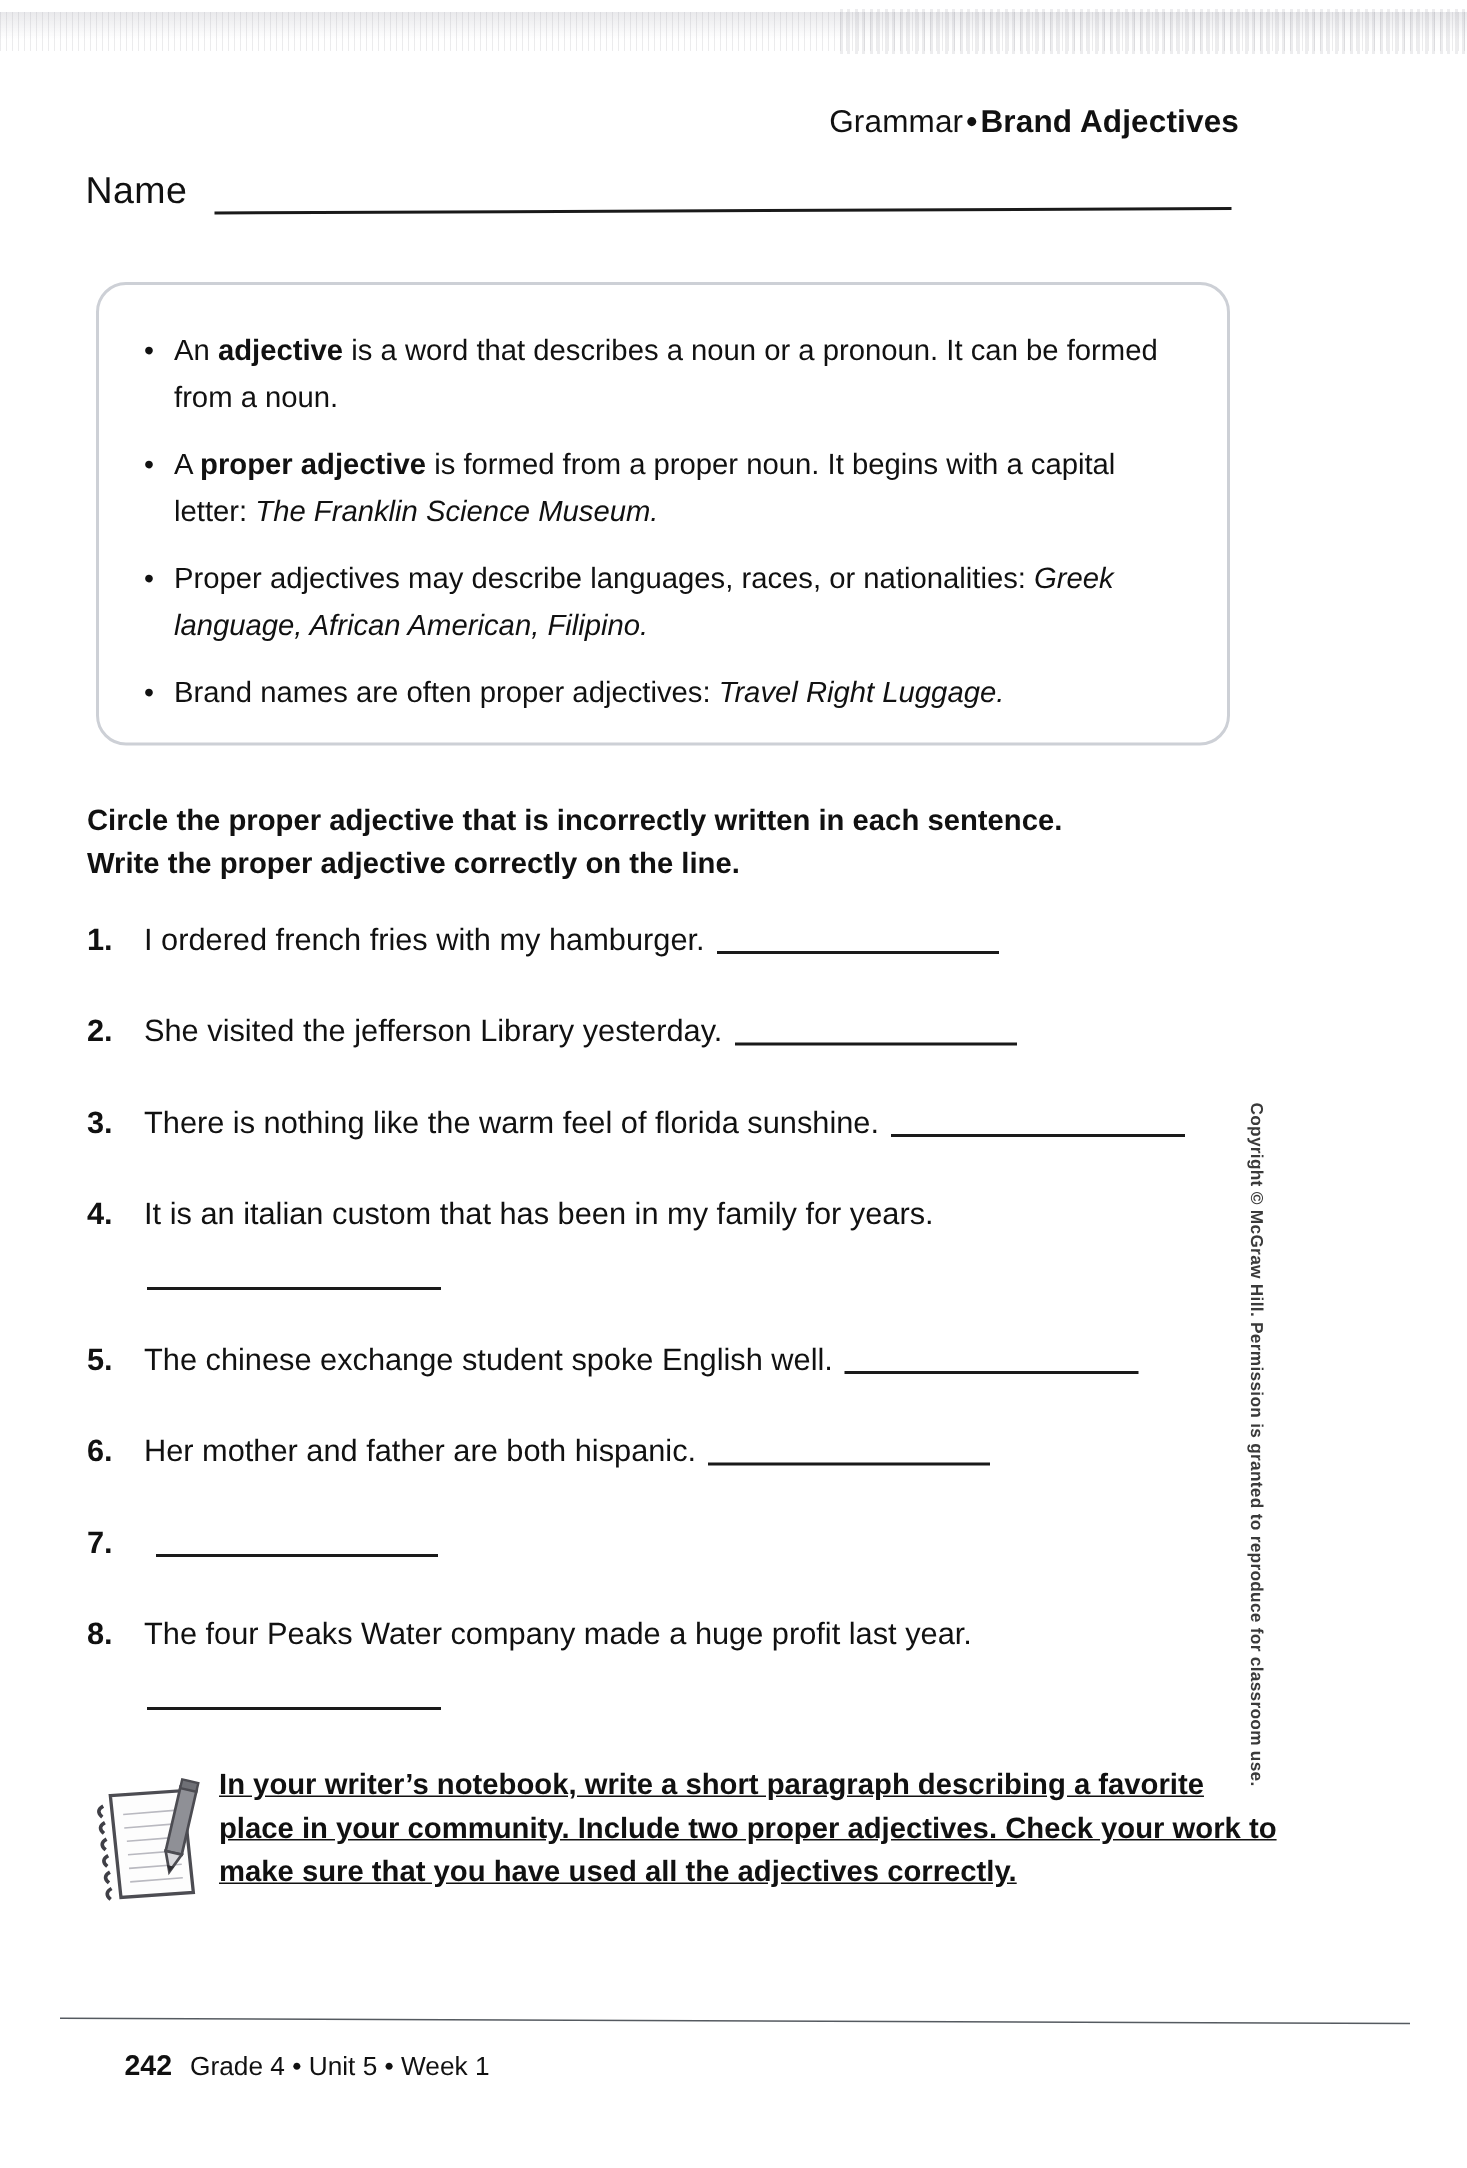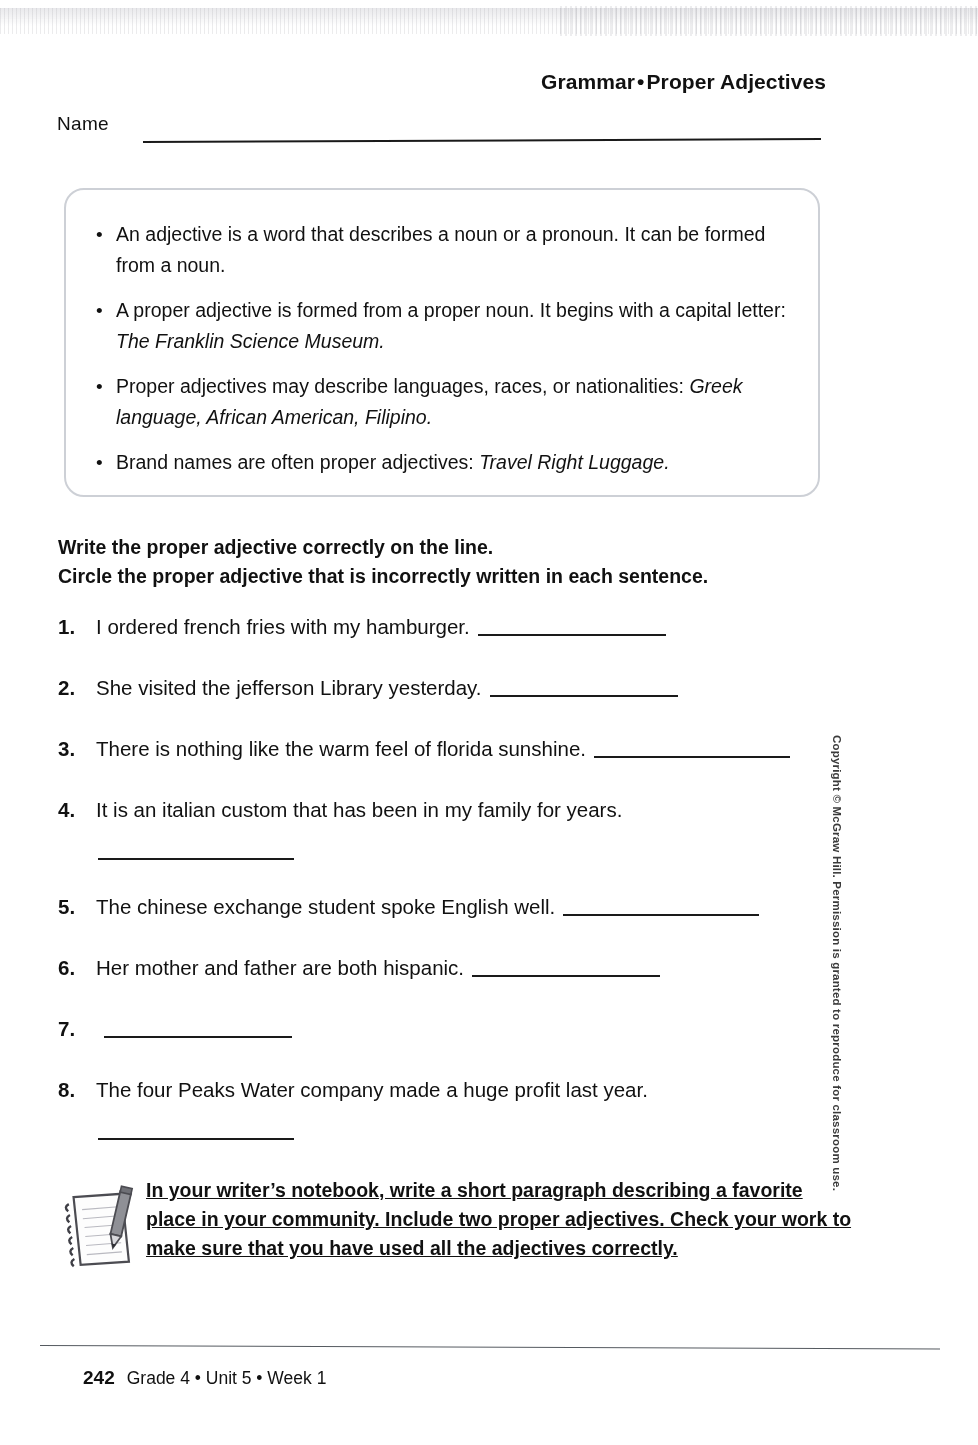--- a/index.html
+++ b/index.html
@@ -50,36 +50,36 @@
 
   
   .doc-header {
     position: absolute;
     right: 152px;
     top: 70px;
     font-size: 21px;
     letter-spacing: 0.1px;
     white-space: nowrap;
   }
-  .doc-header .hdr-subject { font-weight: 700; }
+  .doc-header .hdr-subject { font-weight: 400; }
   .doc-header .hdr-dot { font-weight: 700; padding: 0 2px; }
   .doc-header .hdr-topic { font-weight: 700; }
 
   .name-row {
     position: absolute;
     left: 57px;
     top: 113px;
     width: 765px;
     height: 34px;
   }
   .name-label {
     position: absolute;
     left: 0;
     top: 0;
-    font-size: 19px;
+    font-size: 25px;
     font-weight: 400;
     letter-spacing: 0.3px;
   }
   .name-rule {
     position: absolute;
     left: 86px;
     top: 28px;
     width: 678px;
     height: 0;
     border-top: 2px solid #1a1a1a;
@@ -113,21 +113,21 @@
     margin-bottom: 14px;
   }
   .rule-item:last-child { margin-bottom: 0; }
   .rule-bullet {
     position: absolute;
     left: 6px;
     top: 0;
     font-size: 19px;
     line-height: 31px;
   }
-  .rule-item b { font-weight: 400; text-align: center; }
+  .rule-item b { font-weight: 700; text-align: center; }
   .rule-item i { font-style: italic; }
 
   
   .directions {
     position: absolute;
     left: 58px;
     top: 533px;
     width: 790px;
     font-size: 19.5px;
     font-weight: 700;
@@ -240,40 +240,40 @@
 </style>
 </head>
 <body>
 
 <div id="page">
 
   <div class="scan-noise"></div>
   <div class="scan-noise2"></div>
 
   <div class="doc-header">
-    <span class="hdr-subject">Grammar</span><span class="hdr-dot">•</span><span class="hdr-topic">Proper Adjectives</span>
+    <span class="hdr-subject">Grammar</span><span class="hdr-dot">•</span><span class="hdr-topic">Brand Adjectives</span>
   </div>
 
   <div class="name-row">
     <span class="name-label">Name</span>
     <span class="name-rule"></span>
   </div>
 
   <div class="rules-box">
     <div class="rules-list">
         <div class="rule-item"><span class="rule-bullet">•</span><span>An </span><b>adjective</b><span> is a word that describes a noun or a pronoun. It can be formed from a noun.</span></div>
         <div class="rule-item"><span class="rule-bullet">•</span><span>A </span><b>proper adjective</b><span> is formed from a proper noun. It begins with a capital letter: </span><i>The Franklin Science Museum.</i></div>
         <div class="rule-item"><span class="rule-bullet">•</span><span>Proper adjectives may describe languages, races, or nationalities: </span><i>Greek language, African American, Filipino.</i></div>
         <div class="rule-item"><span class="rule-bullet">•</span><span>Brand names are often proper adjectives: </span><i>Travel Right Luggage.</i></div>
       </div>
   </div>
 
   <div class="directions">
+    <div>Circle the proper adjective that is incorrectly written in each sentence.</div>
     <div>Write the proper adjective correctly on the line.</div>
-    <div>Circle the proper adjective that is incorrectly written in each sentence.</div>
   </div>
 
   <div class="items">
       <div class="q-item"><span class="q-num">1.</span><span>I ordered french fries with my hamburger.</span><span class="q-line w-med"></span></div>
       <div class="q-item"><span class="q-num">2.</span><span>She visited the jefferson Library yesterday.</span><span class="q-line w-med"></span></div>
       <div class="q-item"><span class="q-num">3.</span><span>There is nothing like the warm feel of florida sunshine.</span><span class="q-line w-long"></span></div>
       <div class="q-item"><span class="q-num">4.</span><span>It is an italian custom that has been in my family for years.</span><span class="q-wrapline"></span></div>
       <div class="q-item"><span class="q-num">5.</span><span>The chinese exchange student spoke English well.</span><span class="q-line w-long"></span></div>
       <div class="q-item"><span class="q-num">6.</span><span>Her mother and father are both hispanic.</span><span class="q-line w-med"></span></div>
       <div class="q-item"><span class="q-num">7.</span><span class="q-line w-med"></span></div>

